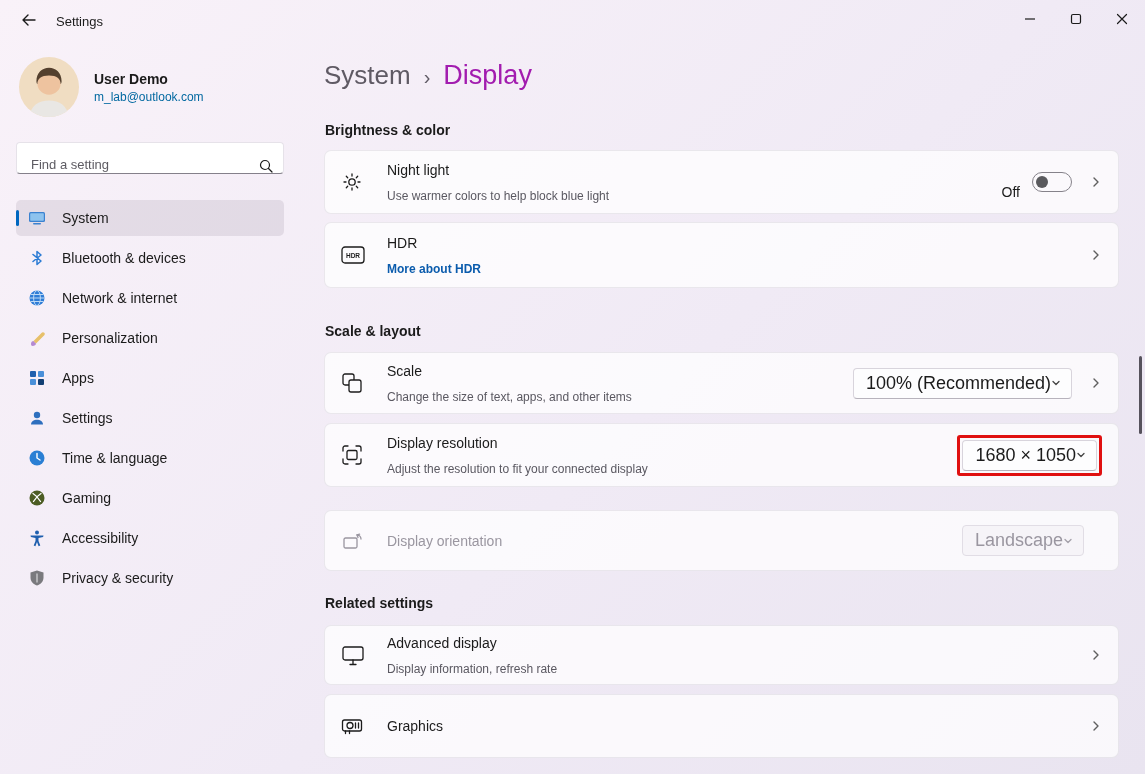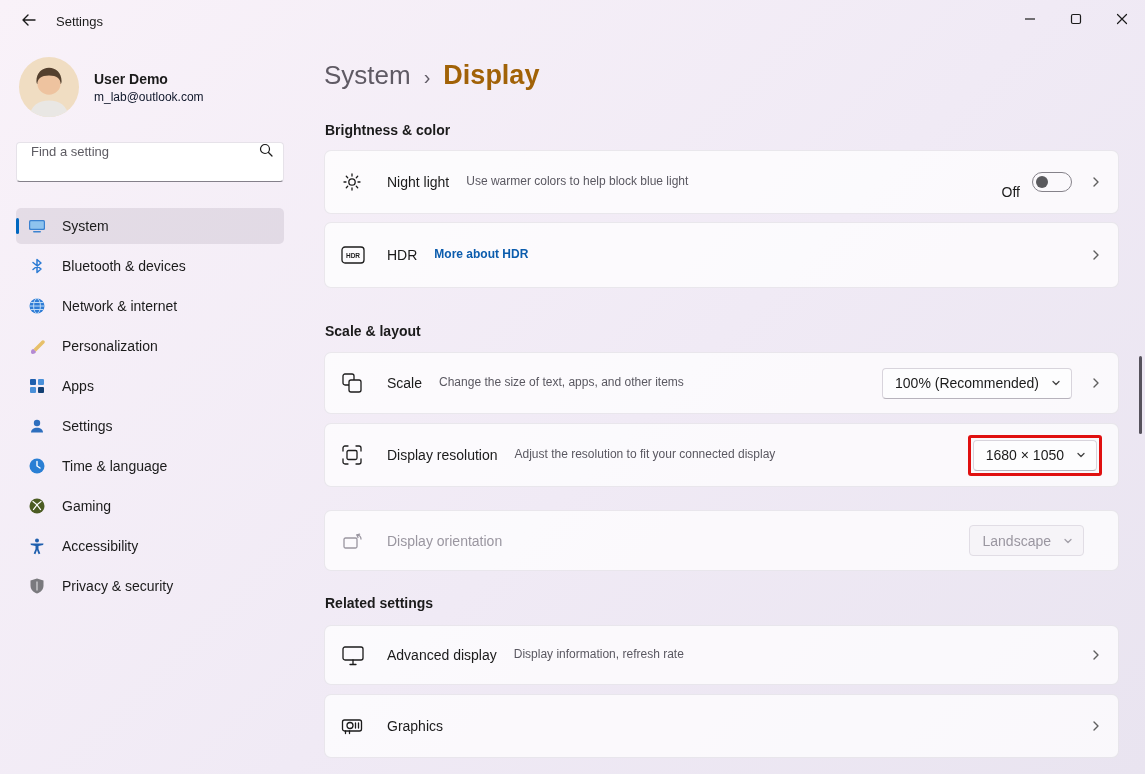--- a/index.html
+++ b/index.html
@@ -16,66 +16,66 @@
   .back-btn { position:absolute; left:14px; top:11px; width:30px; height:22px;
     display:flex; align-items:center; justify-content:center; border-radius:4px; cursor:pointer; }
   .tb-title { position:absolute; left:56px; top:14px; font-size:13px; }
   .win-controls { position:absolute; right:0; top:0; display:flex; }
   .win-btn { width:46px; height:40px; display:flex; align-items:center; justify-content:center; cursor:pointer; }
   
   .sidebar { position:absolute; top:42px; left:0; width:300px; bottom:0; padding:10px 16px 0; }
   .user { display:flex; align-items:center; gap:14px; margin:4px 0 0 2px; }
   .avatar { width:62px; height:62px; border-radius:50%; flex:0 0 62px; }
   .user-name { font-size:14px; font-weight:700; }
-  .user-email { font-size:12px; color:#0f172a; margin-top:3px; }
-  .search-box { margin-top:24px; height:40px; background:#ffffff;
+  .user-email { font-size:12px; color:#0369a1; margin-top:3px; }
+  .search-box { margin-top:24px; height:32px; background:#ffffff;
     border:1px solid #e6e2e9; border-bottom:1px solid #84808a; border-radius:4px;
-    display:flex; align-items:flex-start; padding:0 10px 0 12px; }
+    display:flex; align-items:flex-end; padding:0 10px 0 12px; }
   .search-input { flex:1; border:none; outline:none; background:transparent; font-size:13px; color:#1b1b1b; }
   .search-input::placeholder { color:#5d5b62; }
   .nav { margin-top:26px; }
   .nav-item { position:relative; height:36px; margin-bottom:4px; border-radius:5px;
     display:flex; align-items:center; padding:0 12px; gap:16px; font-size:14px; cursor:pointer; }
   .nav-item.selected { background:rgba(128,118,138,0.16); }
   .accent { display:none; }
   .nav-item.selected .accent { display:block; position:absolute; left:0; top:10px;
     width:3px; height:16px; border-radius:2px; background:#0067c0; }
   .nav-icon { width:18px; height:18px; display:flex; flex:0 0 18px; }
   .nav-icon svg { width:18px; height:18px; }
   
   .main { position:absolute; left:324px; top:42px; width:795px; bottom:0; }
   .breadcrumb { position:absolute; top:18px; left:0; display:flex; align-items:baseline; gap:13px; }
   .bc-root { font-size:26px; color:#5f5a64; cursor:pointer; }
   .bc-sep  { font-size:20px; color:#5f5a64; }
-  .bc-page { font-size:27px; font-weight:700; color:#a16207; }
+  .bc-page { font-size:27px; font-weight:400; color:#a21caf; }
   .section-header { position:absolute; left:1px; font-size:14px; font-weight:600; }
   #sec-brightness { top:80px; } #sec-scale { top:281px; } #sec-related { top:553px; }
   .card { position:absolute; left:0; width:795px;
     background:rgba(255,255,255,0.74); border:1px solid rgba(110,100,125,0.13);
     border-radius:7px; display:flex; align-items:center; padding:0 16px; }
   #card-night  { top:108px; height:64px; }
   #card-hdr    { top:180px; height:66px; }
   #card-scale  { top:310px; height:62px; }
   #card-res    { top:381px; height:64px; }
   #card-orient { top:468px; height:61px; }
   #card-adv    { top:583px; height:60px; }
   #card-gfx    { top:652px; height:64px; }
   .lead-icon { width:46px; display:flex; align-items:center; }
-  .texts { flex:1; display:flex; flex-direction:row; gap:17px; }
+  .texts { flex:1; display:flex; flex-direction:column; gap:11px; }
   .row-title { font-size:14px; }
   .row-sub { font-size:12px; color:#5a5861; }
   .link { font-size:12px; font-weight:700; color:#0b5cad; cursor:pointer; }
   .chev { margin-left:18px; display:flex; }
   .toggle-label { font-size:14px; margin-right:12px;margin-top:20px; }
   .toggle { width:40px; height:20px; border:1px solid #85828a; border-radius:10px;
     position:relative; cursor:pointer; background:transparent; flex:0 0 40px; }
   .knob { position:absolute; left:3px; top:3px; width:12px; height:12px; border-radius:50%; background:#5a5a5e; }
   .dropdown { height:31px; background:#fdfdfe; border:1px solid #d8d4dc; border-bottom-color:#b7b3bc;
-    border-radius:4px; display:flex; align-items:center; gap:12px; padding:0 10px 0 12px;
-    font-size:14px; cursor:pointer; white-space:nowrap; }
+    border-radius:4px; display:flex; align-items:center; padding:0 10px 0 12px;
+    font-size:18px; cursor:pointer; white-space:nowrap; }
   .red-box { border:3px solid #e01010; border-radius:3px; padding:2px; }
   .dropdown.disabled { color:#9a96a0; background:#f6f4f8; border-color:#e1dde5; cursor:default; margin-right:18px; }
   .row-title.disabled { color:#9a96a0; }
   .scrollbar-thumb { position:absolute; right:3px; top:356px; width:3px; height:78px;
     background:#56525c; border-radius:2px; cursor:pointer; }
 </style>
 </head>
 <body>
 
 <div class="titlebar">

